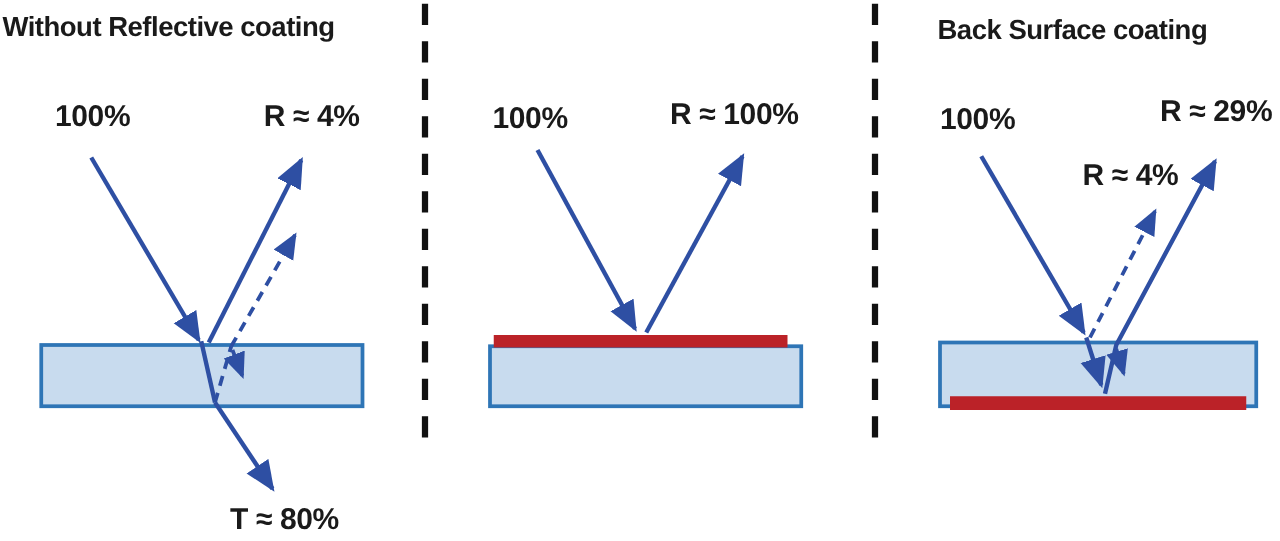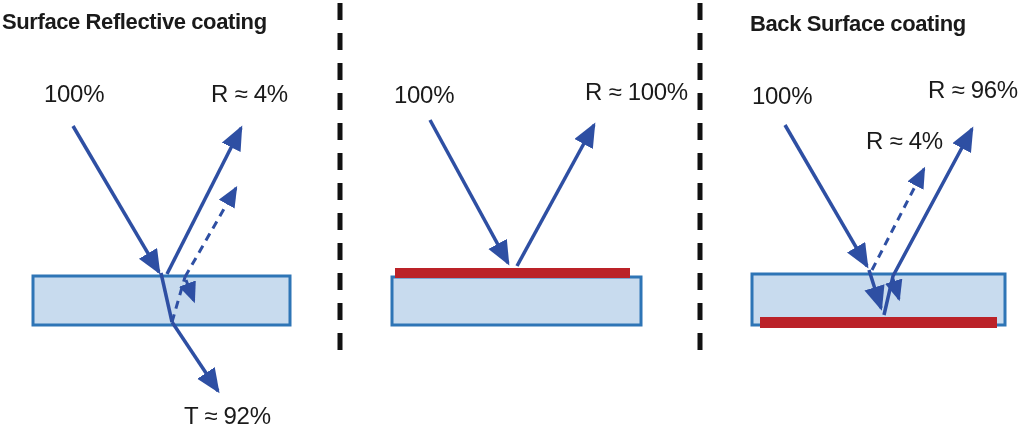--- a/index.html
+++ b/index.html
@@ -23,21 +23,21 @@
     overflow: hidden;
     font-family: "Liberation Sans", "DejaVu Sans", sans-serif;
   }
   #diagram-svg {
     position: absolute;
     left: 0;
     top: 0;
   }
   .lbl {
     position: absolute;
-    font-weight: normal;
+    font-weight: bold;
     color: var(--text-black);
     font-size: 24px;
     line-height: 1;
     white-space: nowrap;
     letter-spacing: -0.3px;
   }
   .title {
     position: absolute;
     font-weight: bold;
     color: var(--text-black);
@@ -107,26 +107,26 @@
 
     <rect x="752" y="274" width="253" height="51" class="glass"></rect>
     <rect x="760" y="317" width="237" height="11" class="coating"></rect>
     <line x1="785" y1="125" x2="867" y2="266" class="ray" marker-end="url(#arr)"></line>
     <line x1="869" y1="270" x2="881" y2="308" class="ray" marker-end="url(#arr)"></line>
     <polyline points="884,315 893,276 972,129" class="ray" marker-end="url(#arr)"></polyline>
     <line x1="872" y1="270" x2="924" y2="169" class="ray-dashed" marker-end="url(#arr)"></line>
     <line x1="893" y1="279" x2="899" y2="299" class="ray-dashed" marker-end="url(#arr)"></line>
   </svg>
 
-  <div class="title" style="left:2px; top:10px;">Surface Reflective coating</div>
+  <div class="title" style="left:2px; top:10px;">Without Reflective coating</div>
   <div class="lbl" style="left:44px; top:82px;">100%</div>
   <div class="lbl" style="left:211px; top:82px;">R ≈ 4%</div>
-  <div class="lbl" style="left:184px; top:404px;">T ≈ 92%</div>
+  <div class="lbl" style="left:184px; top:404px;">T ≈ 80%</div>
 
   <div class="lbl" style="left:394px; top:83px;">100%</div>
-  <div class="lbl" style="left:585px; top:80px;">R ≈ 100%</div>
+  <div class="lbl" style="left:536px; top:80px;">R ≈ 100%</div>
 
   <div class="title" style="left:750px; top:12px;text-align:right;">Back Surface coating</div>
   <div class="lbl" style="left:752px; top:84px;">100%</div>
-  <div class="lbl" style="left:928px; top:78px;">R ≈ 96%</div>
+  <div class="lbl" style="left:928px; top:78px;">R ≈ 29%</div>
   <div class="lbl" style="left:866px; top:129px;">R ≈ 4%</div>
 
 </div>
 
 </body></html>

